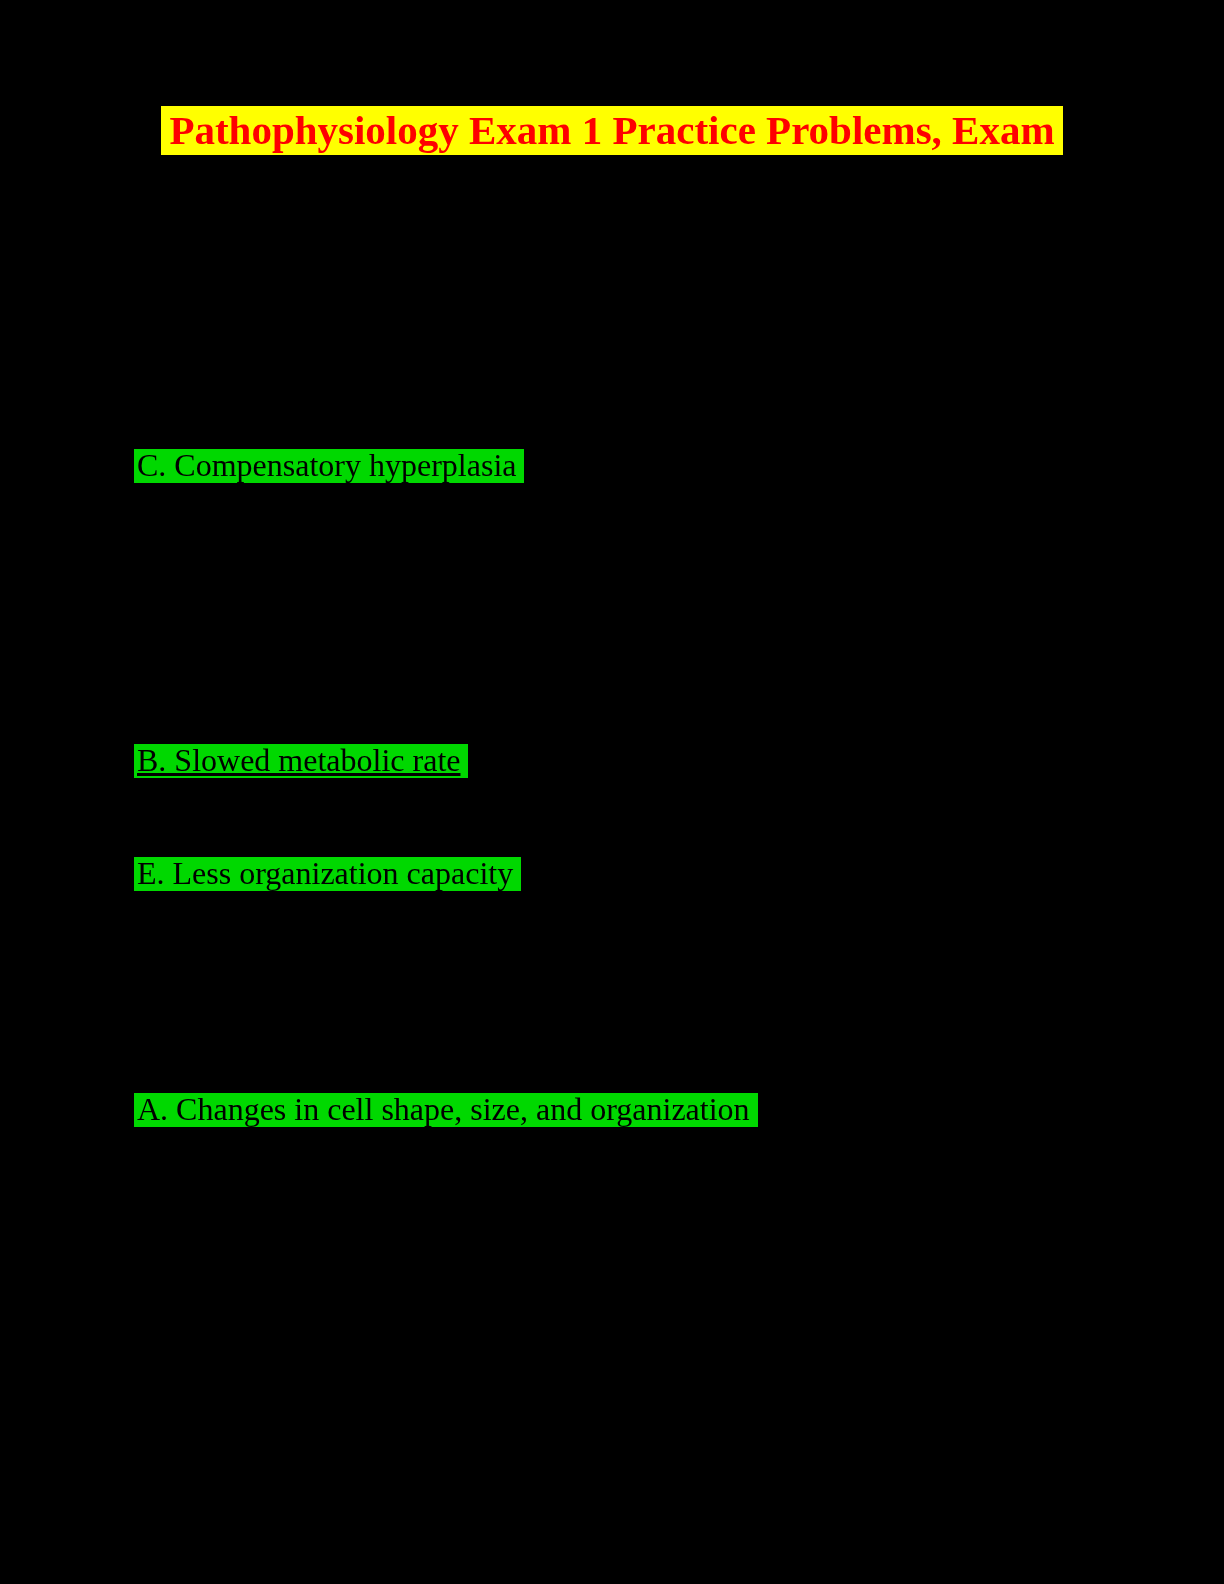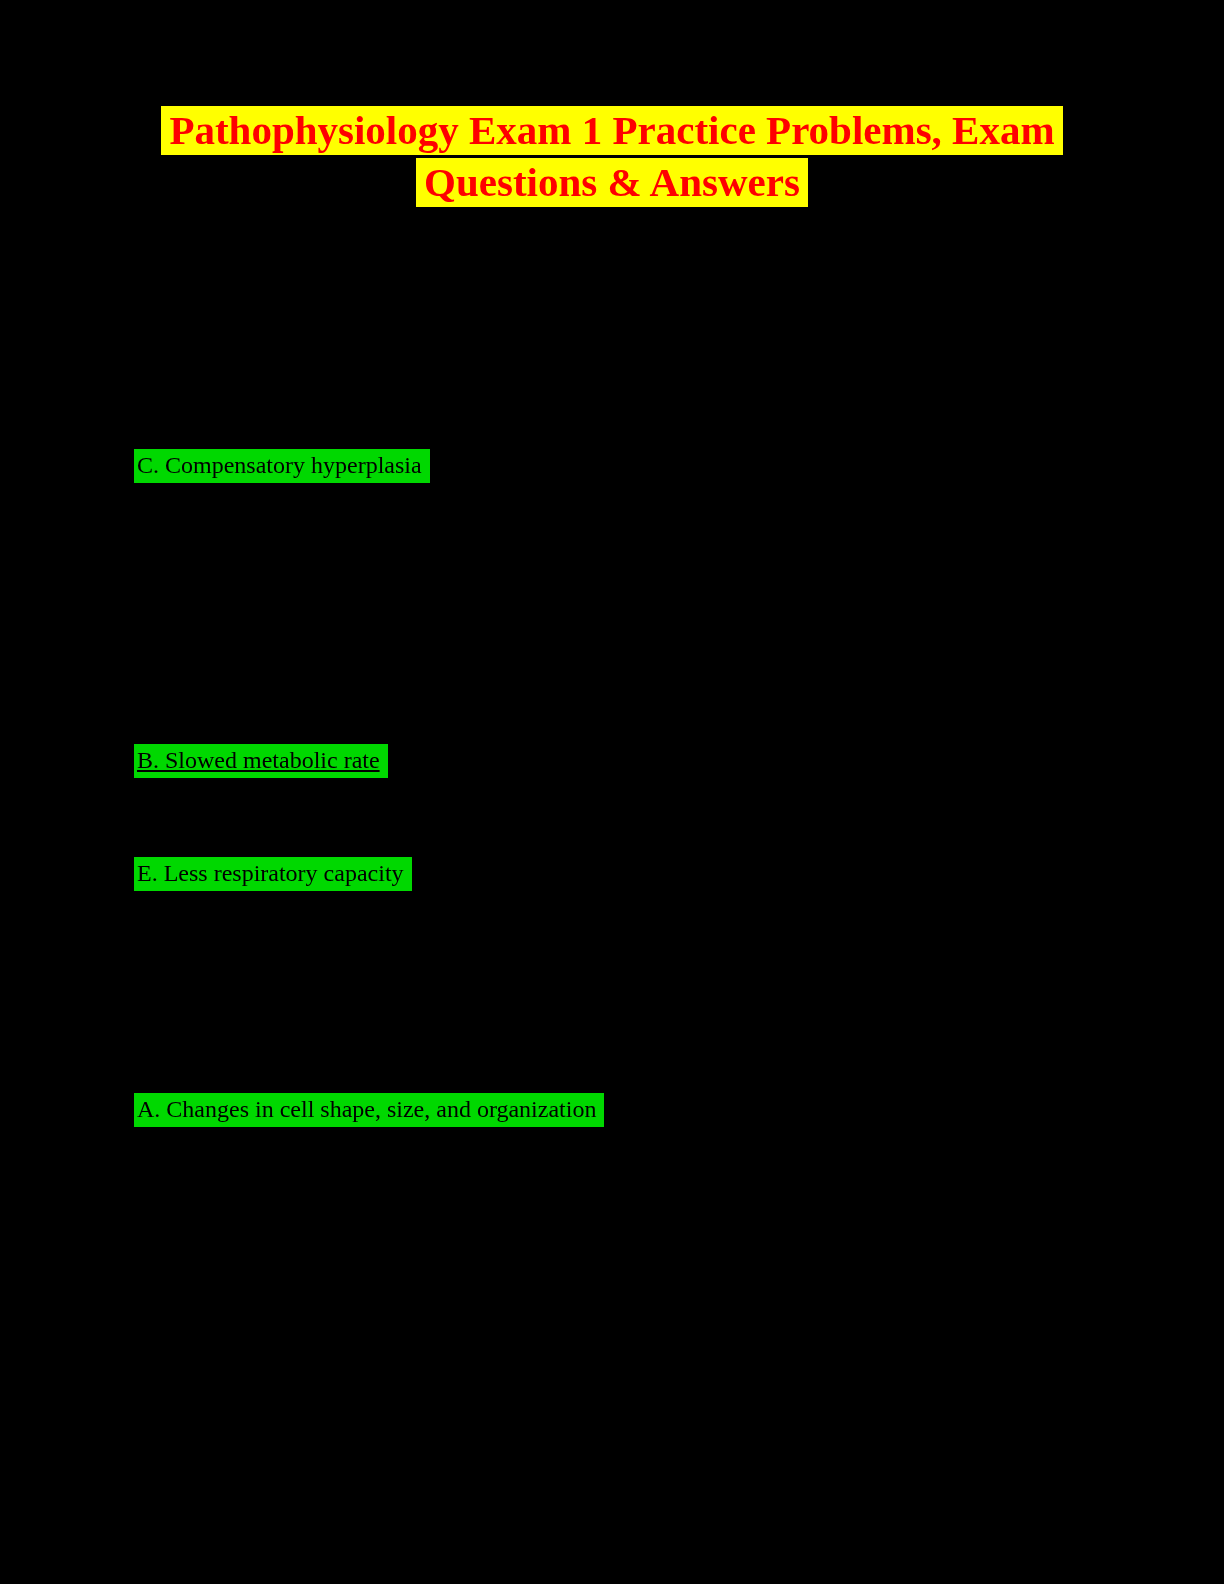--- a/index.html
+++ b/index.html
@@ -41,45 +41,44 @@
     background: var(--title-highlight, #ffff00);
     color: var(--title-text, #fe0000);
     padding: 1px 8px 2px 8px;
     white-space: nowrap;
   }
   
   .answer {
     position: absolute;
     left: 134px;
     display: inline-block;
-    font-size: 24px;
+    font-size: 32px;
     line-height: 29px;
     color: var(--answer-text, #000);
     background: var(--answer-highlight, #00d800);
     padding: 2px 8px 3px 3px;
     white-space: nowrap;
   }
   .answer.a1 { top: 449px; }
   .answer.a2 { top: 744px; text-decoration: underline; }
   .answer.a3 { top: 782px; }
   .answer.a4 { top: 857px; }
   .answer.a5 { top: 1093px; }
 </style>
 </head>
 <body>
 
 <div class="page">
 
   <div class="title-block">
     <span class="title-line"><span class="hl-yellow">Pathophysiology Exam 1 Practice Problems, Exam</span></span>
-    <span class="title-line"><span class="hl-yellow">Questions &amp; Answers</span></span>
   </div>
 
   <span class="answer a1">C. Compensatory hyperplasia</span>
 
   <span class="answer a2">B. Slowed metabolic rate</span>
 
 
-  <span class="answer a4">E. Less respiratory capacity</span>
+  <span class="answer a4">E. Less organization capacity</span>
 
   <span class="answer a5">A. Changes in cell shape, size, and organization</span>
 
 </div>
 
 </body></html>

